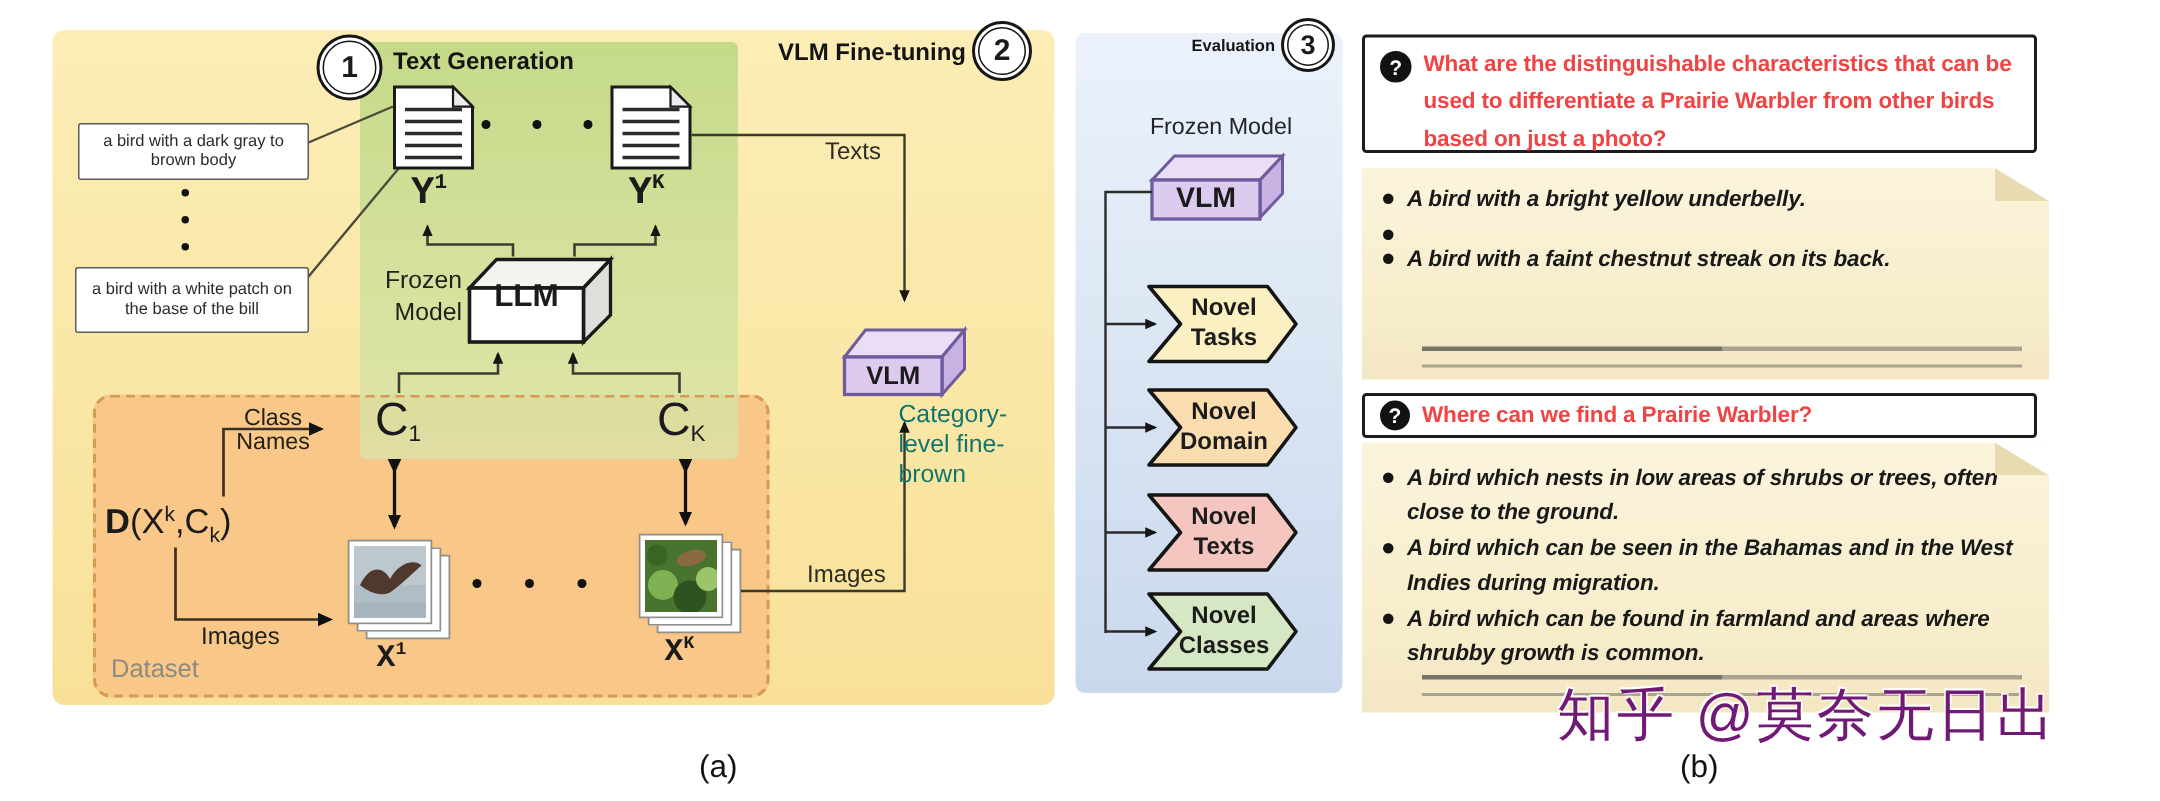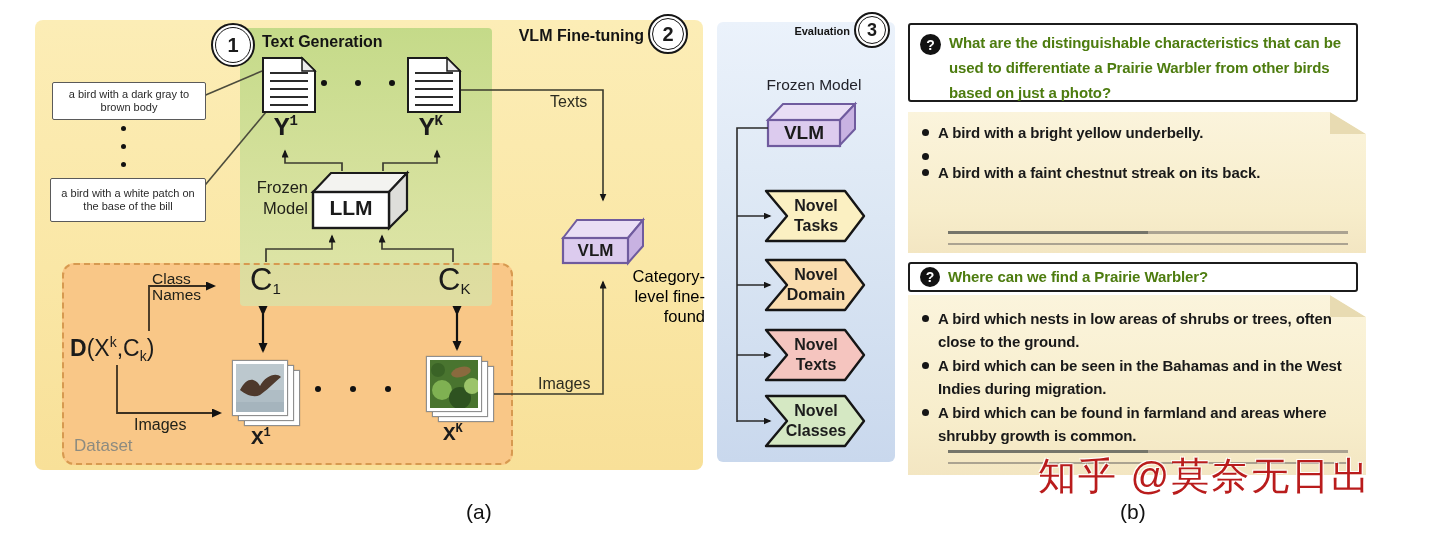--- a/index.html
+++ b/index.html
@@ -32,33 +32,33 @@
   sub.sb{font-size:15px;vertical-align:-4px;}
   .face-label{display:flex;align-items:center;justify-content:center;font-weight:bold;}
   .stack{position:absolute;}
   .stack .layer{position:absolute;background:#fff;border:1px solid #8f8f8f;box-shadow:0 0 1px rgba(0,0,0,.35);}
   .stack .front{padding:3px;}
   .photo{width:48px;height:48px;display:block;}
   
   .qbox{background:#fff;border:2px solid #1c1c1c;border-radius:3px;box-sizing:border-box;display:flex;gap:8px;padding:5px 8px 5px 10px;}
   .qicon{flex:0 0 auto;width:21px;height:21px;border-radius:50%;background:#121212;color:#fff;
          display:flex;align-items:center;justify-content:center;font-size:14px;font-weight:bold;}
-  .qtext{font-weight:bold;font-size:15px;line-height:25px;letter-spacing:-0.1px;color:#4d7c0f;}
+  .qtext{font-weight:bold;font-size:15px;line-height:25px;letter-spacing:-0.1px;color:#ef4444;}
   .note{background:linear-gradient(180deg,#FBF4DC 0%,#F7EDCB 70%,#F3E6C2 100%);box-sizing:border-box;
-        padding:9px 8px 0 14px;}
+        padding:9px 8px 0 14px;font-style:italic;}
   .note .cut{position:absolute;top:0;right:0;width:36px;height:22px;background:#fff;
              clip-path:polygon(0 0,100% 0,100% 100%);}
   .note .foldflap{position:absolute;top:0;right:0;width:36px;height:22px;background:#E8DBB2;
              clip-path:polygon(0 0,100% 100%,0 100%);}
   .bullet-item{display:flex;gap:9px;margin-bottom:1px;}
   .bullet-item .bdot{flex:0 0 auto;width:7px;height:7px;border-radius:50%;background:#151515;margin-top:8px;}
   .bullet-item .btext{font-weight:bold;font-size:15px;line-height:23px;letter-spacing:-0.1px;color:#191919;max-width:412px;}
   .rule1{position:absolute;height:3px;background:linear-gradient(90deg,#75756a 0,#75756a 50%,#ABA391 50%);}
   .rule2{position:absolute;height:2px;background:#ABA391;}
-  .watermark{font-size:38px;letter-spacing:2px;color:#b91c1c;font-weight:400;white-space:nowrap;z-index:30;
+  .watermark{font-size:38px;letter-spacing:2px;color:#701a75;font-weight:400;white-space:nowrap;z-index:30;
              text-shadow:-1px -1px 0 rgba(255,255,255,.95),1px 1px 0 rgba(255,255,255,.7),1px -1px 0 rgba(255,255,255,.7);}
   .figcap{font-size:21px;color:#111;}
   .banner-label{display:flex;flex-direction:column;align-items:center;justify-content:center;
                 font-size:16px;font-weight:600;line-height:20px;color:#1c1c1c;}
 </style>
 </head>
 <body>
 
 <div class="canvas">
 
@@ -174,26 +174,26 @@
   <div class="abs dot" style="left:355px;top:80px;"></div>
   <div class="abs dot" style="left:389px;top:80px;"></div>
 
   <div class="abs sym" style="left:274px;top:113px;font-size:26px;"><span>Y</span><sup class="sp" style="font-size:14px;">1</sup></div>
   <div class="abs sym" style="left:419px;top:113px;font-size:26px;"><span>Y</span><sup class="sp" style="font-size:14px;">K</sup></div>
 
   <div class="abs" style="left:237px;top:177px;width:71px;text-align:right;font-size:16.5px;line-height:21px;color:#22221a;">
     <div>Frozen</div>
     <div>Model</div>
   </div>
-  <div class="abs face-label" style="left:313px;top:190px;width:76px;height:36px;font-size:21px;">LLM</div>
+  <div class="abs face-label" style="left:313px;top:180px;width:76px;height:36px;font-size:21px;">LLM</div>
 
   <div class="abs" style="left:250px;top:262px;font-size:31px;font-weight:400;"><span>C</span><sub class="sb">1</sub></div>
   <div class="abs" style="left:438px;top:262px;font-size:31px;font-weight:400;"><span>C</span><sub class="sb">K</sub></div>
 
-  <div class="abs" style="left:152px;top:271px;width:60px;font-size:15.5px;line-height:16px;font-weight:500;color:#22221a;">
+  <div class="abs" style="left:152px;top:271px;width:60px;text-align:center;font-size:15.5px;line-height:16px;font-weight:500;color:#22221a;">
     <div>Class</div>
     <div>Names</div>
   </div>
   <div class="abs" style="left:70px;top:334px;font-size:23px;"><b>D</b><span>(X</span><sup style="font-size:14px;">k</sup><span>,C</span><sub style="font-size:14px;">k</sub><span>)</span></div>
   <div class="abs lbl" style="left:134px;top:416px;color:#22221a;">Images</div>
   <div class="abs" style="left:74px;top:436px;font-size:17px;color:#8D8B80;">Dataset</div>
 
   <div class="stack" style="left:232px;top:360px;">
     <div class="layer" style="left:12px;top:10px;width:54px;height:54px;"></div>
     <div class="layer" style="left:6px;top:5px;width:54px;height:54px;"></div>
@@ -222,24 +222,24 @@
         <ellipse cx="31" cy="12" rx="10" ry="5" fill="#8A6A3E" transform="rotate(-15 31 12)"></ellipse>
       </svg>
     </div>
   </div>
 
   <div class="abs sym" style="left:251px;top:426px;font-size:21px;"><span>X</span><sup class="sp">1</sup></div>
   <div class="abs sym" style="left:443px;top:422px;font-size:21px;"><span>X</span><sup class="sp">K</sup></div>
 
   <div class="abs lbl" style="left:550px;top:93px;">Texts</div>
   <div class="abs face-label" style="left:563px;top:238px;width:65px;height:25px;font-size:17px;">VLM</div>
-  <div class="abs" style="left:599px;top:266px;width:106px;text-align:right;font-size:16.5px;line-height:20px;color:#000000;">
+  <div class="abs" style="left:599px;top:266px;width:106px;text-align:left;font-size:16.5px;line-height:20px;color:#0f766e;">
     <div>Category-</div>
     <div>level fine-</div>
-    <div>found</div>
+    <div>brown</div>
   </div>
   <div class="abs lbl" style="left:538px;top:375px;">Images</div>
 
   <div class="abs" style="left:762px;top:76px;width:104px;text-align:center;font-size:15.5px;color:#22222a;">Frozen Model</div>
   <div class="abs face-label" style="left:768px;top:120px;width:72px;height:26px;font-size:19px;">VLM</div>
   <div class="abs banner-label" style="left:774px;top:196px;width:84px;height:40px;">
     <span>Novel</span>
       <span>Tasks</span>
   </div>
   <div class="abs banner-label" style="left:774px;top:265px;width:84px;height:40px;">

